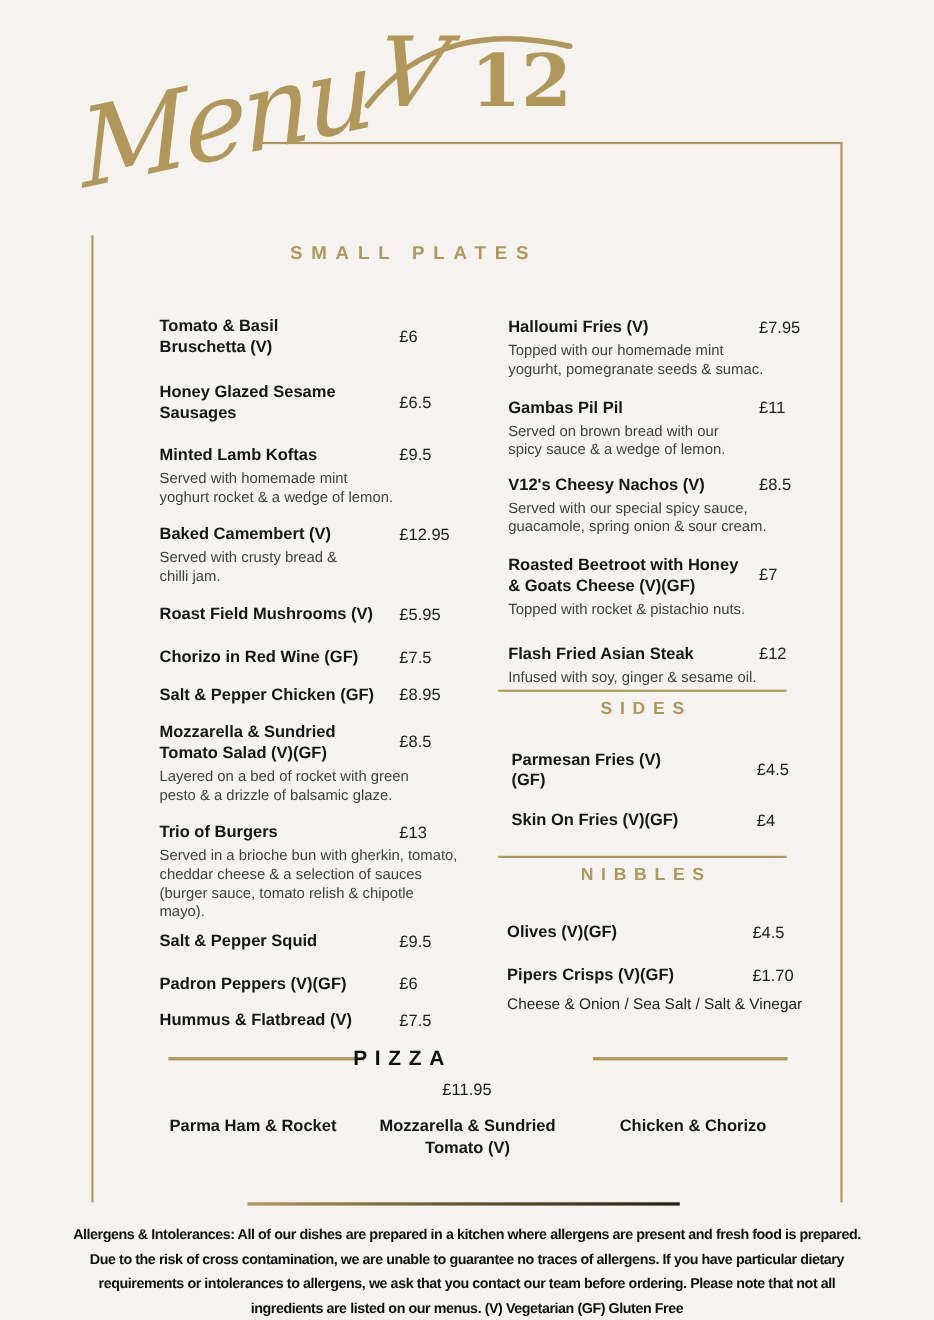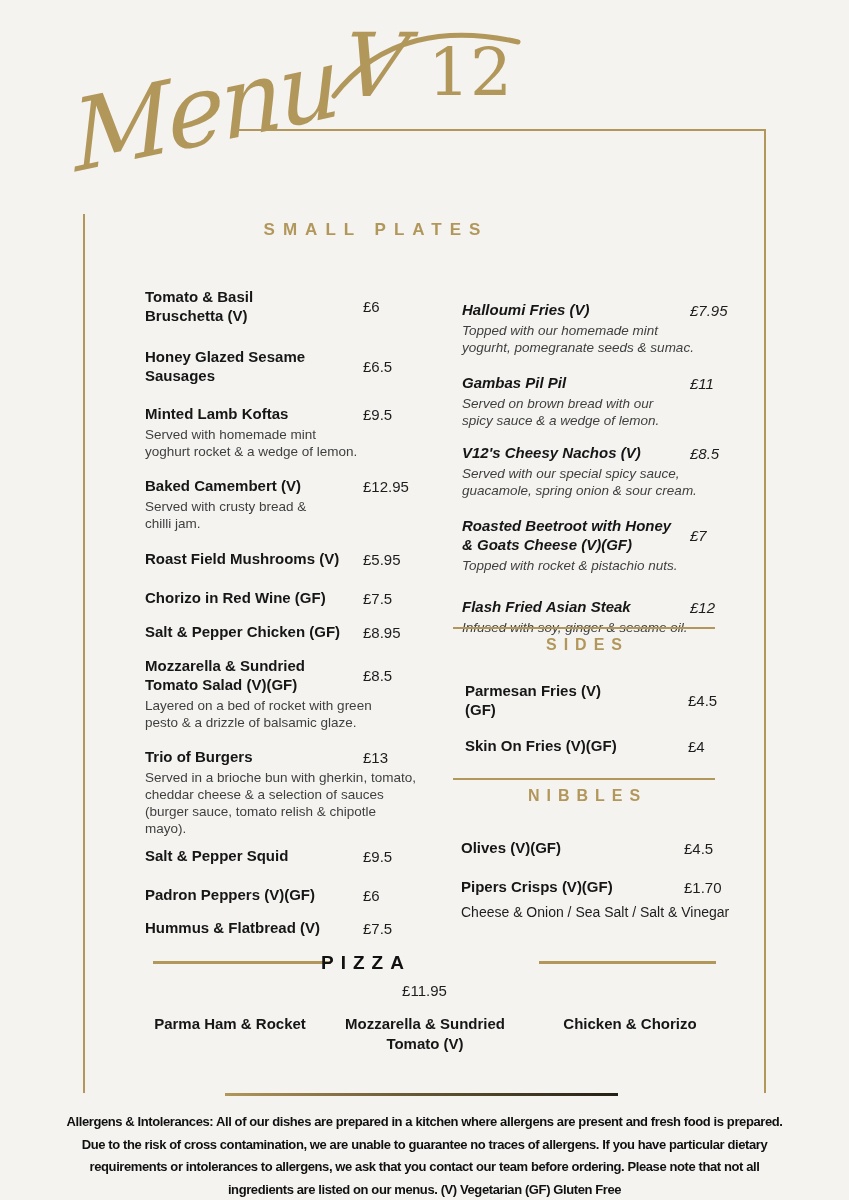--- a/index.html
+++ b/index.html
@@ -17,39 +17,39 @@
   }
   
   .swoosh{position:absolute;left:330px;top:28px;}
   .logo-v{
     position:absolute;left:344px;top:22px;
     font-family:"DejaVu Serif",serif;font-style:italic;font-size:88px;line-height:1;
     color:var(--gold);transform:skewX(-6deg);
   }
   .logo-12{
     position:absolute;left:428px;top:40px;
-    font-family:"DejaVu Serif",serif;font-size:66px;line-height:1;color:var(--gold);
+    font-family:"DejaVu Serif",serif;font-size:66px;line-height:1;color:var(--gold);font-weight:bold;
   }
   .menu-script{
     position:absolute;left:70px;top:88px;
     font-family:"DejaVu Serif",serif;font-style:italic;font-size:98px;line-height:1;
     letter-spacing:-4px;color:var(--gold);
     transform:rotate(-12deg) skewX(-8deg);transform-origin:left top;
   }
   .hline{position:absolute;left:237px;top:129px;width:528px;height:2px;background:var(--gold);}
   .vline-right{position:absolute;left:764px;top:129px;width:2px;height:964px;background:var(--gold);}
   .vline-left{position:absolute;left:83px;top:214px;width:2px;height:879px;background:var(--gold);}
   .sp-head{
     position:absolute;left:0;top:220px;width:744px;text-align:center;
     font-weight:700;font-size:17px;letter-spacing:8px;color:var(--gold);padding-left:8px;box-sizing:border-box;
   }
   
   .col{position:absolute;}
   .col.left{left:145px;top:287px;width:312px;}
-  .col.right{left:462px;top:300px;width:300px;font-style:italic;}
+  .col.right{left:462px;top:288px;width:300px;}
   .item .row{position:relative;}
   .iname{
     font-weight:700;font-size:15px;line-height:19px;color:var(--ink);
     white-space:pre-line;display:inline-block;
   }
   .iprice{
     position:absolute;top:50%;transform:translateY(-50%);
     font-size:15px;font-weight:500;color:#1d1d1d;white-space:nowrap;
   }
   .col.left .iprice{left:218px;}

